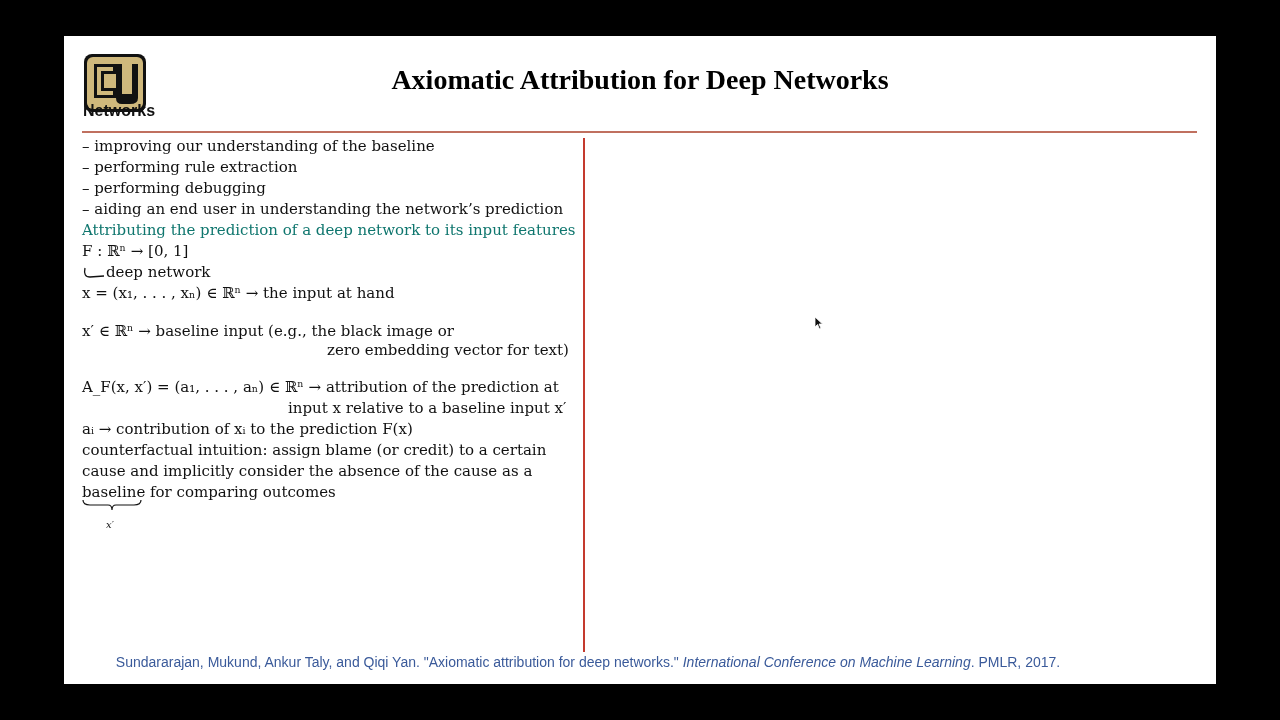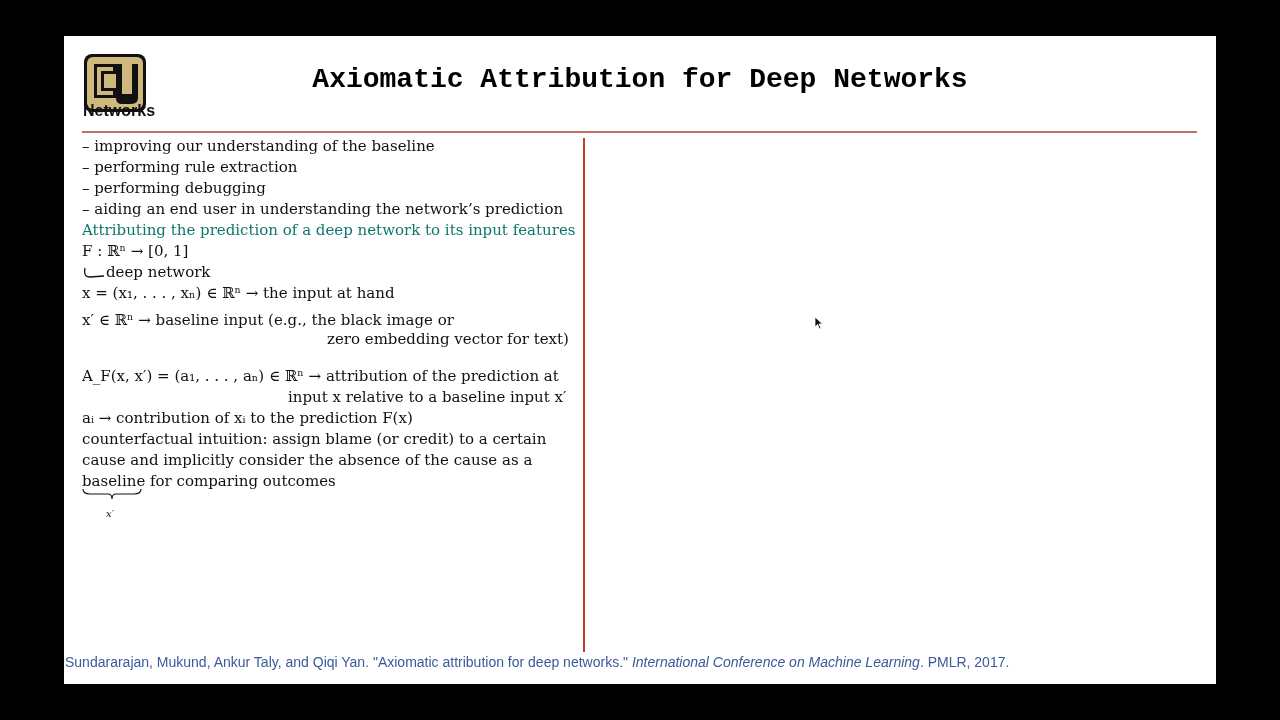--- a/index.html
+++ b/index.html
@@ -1,29 +1,29 @@
 <!DOCTYPE html>
 <html><head>
 <meta charset="utf-8">
 <style>
   html, body { margin:0; padding:0; }
   body { width:1280px; height:720px; background:#000; position:relative; overflow:hidden; }
   .slide { position:absolute; left:64px; top:36px; width:1152px; height:648px; background:#fff; }
   .logo { position:absolute; left:18px; top:8px; width:66px; height:78px; }
   .logo-text { position:absolute; left:19px; top:66px; font-family:"Liberation Sans", sans-serif; font-weight:bold; font-size:16px; color:#111; }
-  .title { position:absolute; left:0; width:1152px; top:28px; text-align:center; font-family:Liberation Mono, monospace; font-weight:bold; font-size:28px; color:#000; }
+  .title { position:absolute; left:0; width:1152px; top:28px; text-align:center; font-family:Liberation Serif, serif; font-weight:bold; font-size:28px; color:#000; }
   .hrule { position:absolute; left:18px; top:95px; width:1115px; height:2px; background:#c0705f; }
   .vrule { position:absolute; left:519px; top:102px; width:2px; height:514px; background:#c43a2e; }
   .content { position:absolute; left:18px; top:100px; width:500px; font-family:"DejaVu Serif", "Liberation Serif", serif; font-size:15px; color:#111; line-height:21px; }
   .line { white-space:nowrap; }
   .red { color:#0f766e; }
   .brace-wrap { display:inline-block; position:relative; }
   .brace { position:absolute; left:0; top:17px; width:60px; height:12px; }
   .xprime { position:absolute; left:24px; top:32px; font-size:10px; font-style:italic; }
-  .citation { position:absolute; left:1px; width:1016px; top:618px; font-family:"Liberation Sans", sans-serif; font-size:14px; color:#3a5a9a; }
+  .citation { position:absolute; left:16px; width:1016px; top:618px; text-align:center; font-family:"Liberation Sans", sans-serif; font-size:14px; color:#3a5a9a; }
   .citation em { font-style:italic; }
   .cursor { position:absolute; left:750px; top:280px; width:10px; height:14px; }
   .hook { display:inline-block; width:24px; height:12px; vertical-align:middle; }
 </style>
 </head>
 <body>
 
 <div class="slide">
   <svg class="logo" viewBox="0 0 66 62">
     <rect x="2" y="2" width="62" height="58" rx="8" fill="#111"></rect>
@@ -44,21 +44,21 @@
     <div class="line">– performing debugging</div>
     <div class="line">– aiding an end user in understanding the network’s prediction</div>
     <div class="line red">Attributing the prediction of a deep network to its input features</div>
     <div class="line">F : ℝⁿ → [0, 1]</div>
     <div class="line">
       <svg class="hook" viewBox="0 0 24 12">
           <path d="M3 1 Q1 10 8 10 L22 9" stroke="#111" stroke-width="1.3" fill="none"></path>
         </svg><span>deep network</span>
     </div>
     <div class="line">x = (x₁, . . . , xₙ) ∈ ℝⁿ → the input at hand</div>
-    <div class="line" style="margin-top:6px">x′ ∈ ℝⁿ → baseline input (e.g., the black image or</div>
+    <div class="line" style="margin-top:17px">x′ ∈ ℝⁿ → baseline input (e.g., the black image or</div>
     <div class="line" style="padding-left:245px;line-height:17px">zero embedding vector for text)</div>
     <div class="line" style="margin-top:18px">A_F(x, x′) = (a₁, . . . , aₙ) ∈ ℝⁿ → attribution of the prediction at</div>
     <div class="line" style="padding-left:206px">input x relative to a baseline input x′</div>
     <div class="line">aᵢ → contribution of xᵢ to the prediction F(x)</div>
     <div class="line">counterfactual intuition: assign blame (or credit) to a certain</div>
     <div class="line">cause and implicitly consider the absence of the cause as a</div>
     <div class="line">
       <span class="brace-wrap">
         <span>baseline</span>
         <svg class="brace" viewBox="0 0 60 12">

